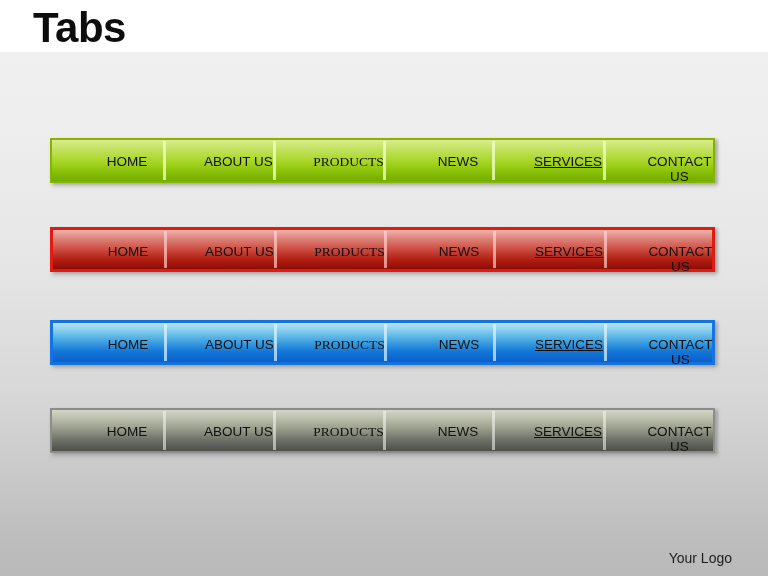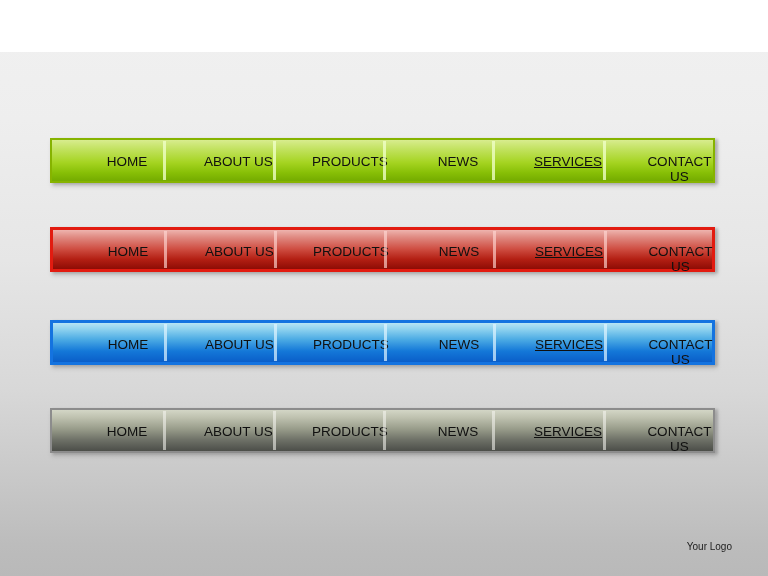--- a/index.html
+++ b/index.html
@@ -83,21 +83,21 @@
   }
   .tab .label {
     display: block;
     pointer-events: none;
     margin-left: 37px;
   }
 
   
   .w0 { width: 113px; }
   .w1 { width: 110px; }
-  .w2 { width: 110px; }
+  .w2 { width: 110px; font-family: Liberation Serif, serif; }
   .w3 { width: 109px; }
   .w4 { width: 111px; text-decoration: underline; }
   .w5 { width: 112px; }
 
   
   .tab + .tab::before {
     content: "";
     position: absolute;
     left: -2px;
     top: 1px;
@@ -139,32 +139,33 @@
     border: 2px solid #8c8c8c;
     background: linear-gradient(to bottom, #d3d6c6 0%, #bfc2b0 18%, #9a9e8c 45%, #6f7268 72%, #4c4e49 100%);
     box-shadow: 2px 3px 4px rgba(130,130,130,0.45);
   }
   #bar-gray .tab + .tab::before { background: rgba(245,245,240,0.58); }
 
   
   #footer-logo {
     position: absolute;
     right: 36px;
-    bottom: 24px;
-    font-size: 10px;
+    bottom: 10px;
+    font-size: 14px;
     color: #1d1d1d;
     white-space: nowrap;
   }
 </style>
 </head>
 <body>
 
 <div id="slide">
 
   <div id="header-band"></div>
+  <div id="page-title">Tabs</div>
 
   <div class="tabbar-shadow" style="top:139px;"></div>
   <div class="tabbar" id="bar-green">
     <div class="tab w0">
         <span class="label">HOME</span>
       </div>
     <div class="tab w1">
         <span class="label">ABOUT US</span>
       </div>
     <div class="tab w2">

